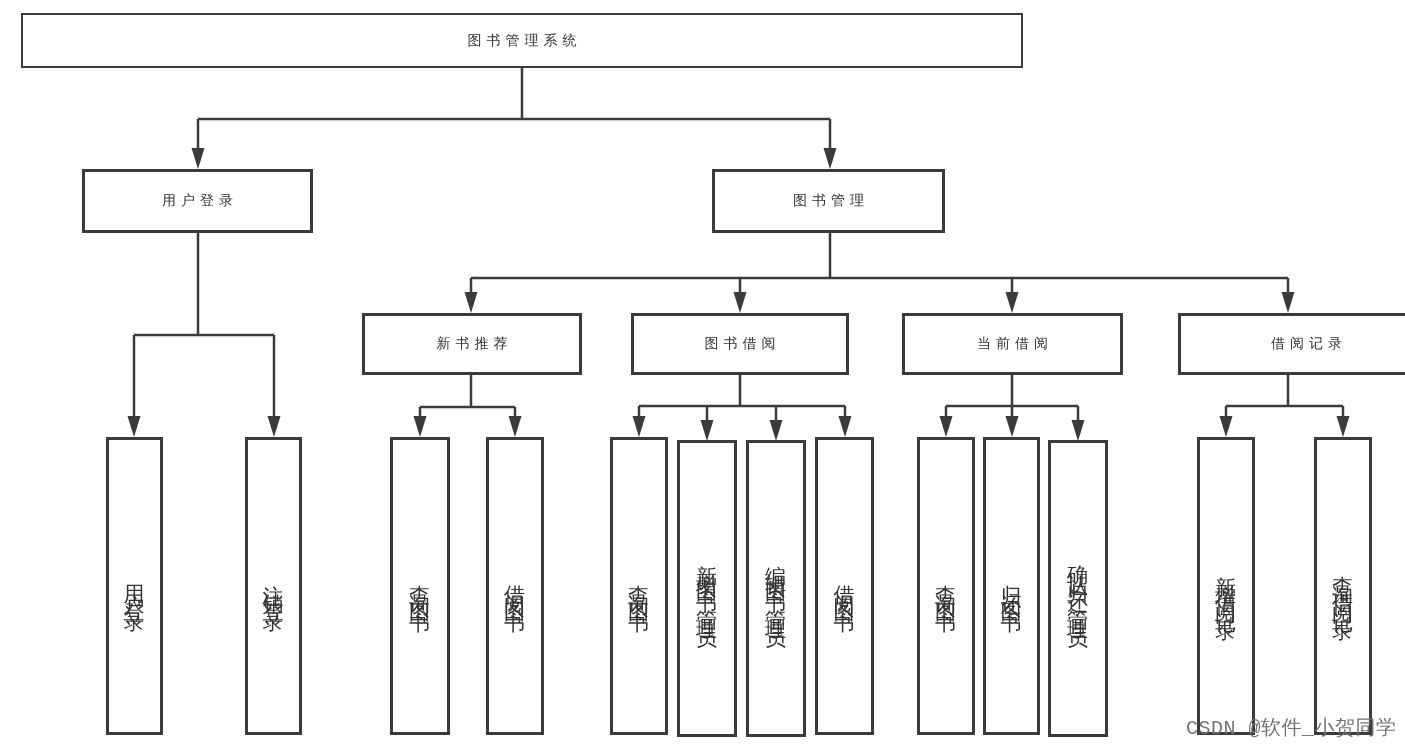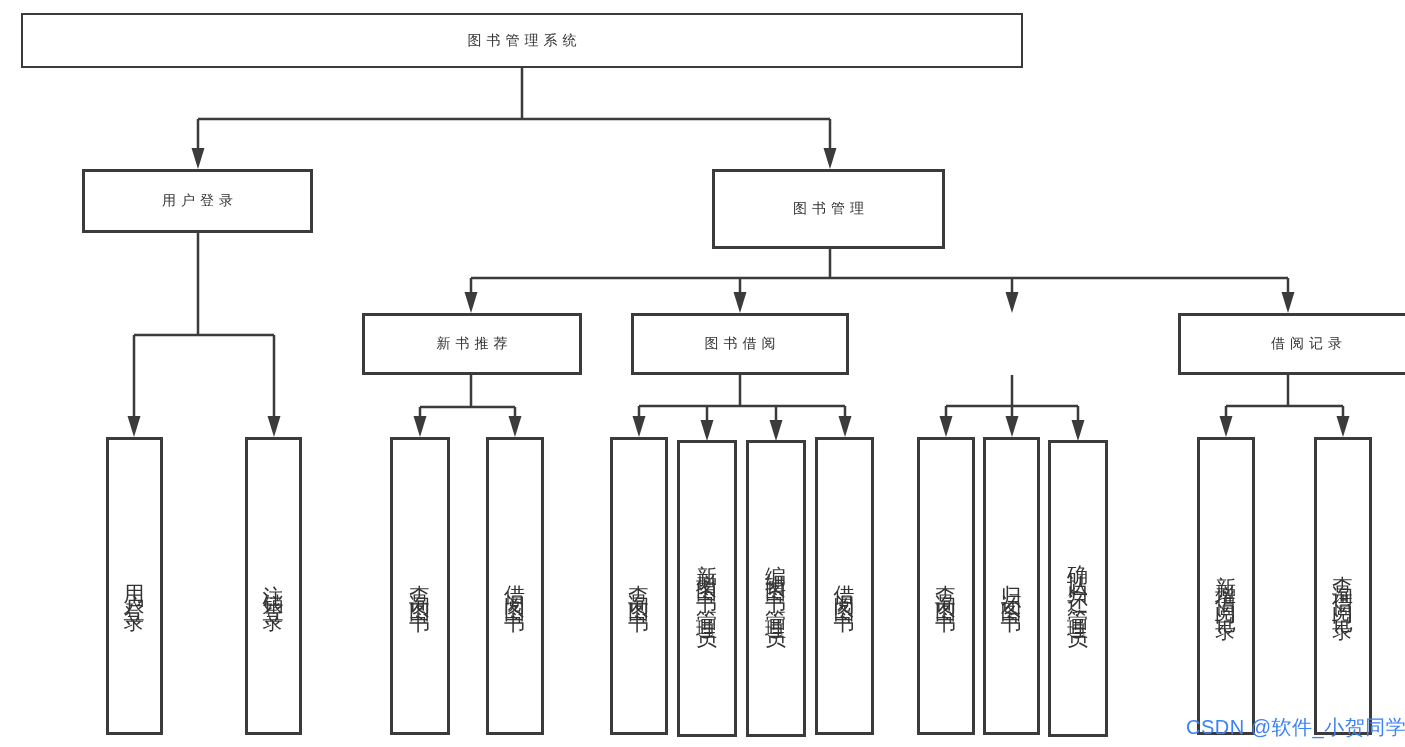--- a/index.html
+++ b/index.html
@@ -22,21 +22,21 @@
   .vbox{
     position:absolute;box-sizing:border-box;border:3px solid #3b3b3b;background:#fff;
     display:flex;align-items:center;justify-content:center;z-index:2;
   }
   .vbox .lbl{
     writing-mode:vertical-rl;text-orientation:mixed;
     font-size:21px;letter-spacing:9px;line-height:1;color:#333;white-space:nowrap;
   }
   .watermark{
     position:absolute;left:1186px;top:714px;z-index:10;
-    font-size:20px;color:#3b82f6;letter-spacing:0.5px;white-space:nowrap;
+    font-size:20px;color:#737373;letter-spacing:0.5px;white-space:nowrap;font-family:Liberation Mono, monospace;
   }
 </style>
 </head>
 <body>
 
 <div class="stage">
 
   <svg class="connectors" viewBox="0 0 1405 747" xmlns="http://www.w3.org/2000/svg">
 
     <path d="M522,68 V119 M198,119 H830 M198,119 V153 M830,119 V153"></path>
@@ -76,29 +76,32 @@
     </g>
   </svg>
 
   <div class="hbox root" style="left:21px;top:13px;width:1002px;height:55px;">
     <span class="lbl">图书管理系统</span>
   </div>
 
   <div class="hbox" style="left:82px;top:169px;width:231px;height:64px;">
     <span class="lbl">用户登录</span>
   </div>
-  <div class="hbox" style="left:712px;top:169px;width:233px;height:80px;">
+  <div class="hbox" style="left:712px;top:169px;width:233px;height:64px;">
     <span class="lbl">图书管理</span>
   </div>
 
   <div class="hbox" style="left:631px;top:313px;width:218px;height:62px;">
     <span class="lbl">图书借阅</span>
   </div>
   <div class="hbox" style="left:362px;top:313px;width:220px;height:62px;">
     <span class="lbl">新书推荐</span>
+  </div>
+  <div class="hbox" style="left:902px;top:313px;width:221px;height:62px;">
+    <span class="lbl">当前借阅</span>
   </div>
   <div class="hbox" style="left:1178px;top:313px;width:257px;height:62px;">
     <span class="lbl">借阅记录</span>
   </div>
 
   <div class="vbox" style="left:106px;top:437px;width:57px;height:298px;">
     <span class="lbl">用户登录</span>
   </div>
   <div class="vbox" style="left:245px;top:437px;width:57px;height:298px;">
     <span class="lbl">注销登录</span>

